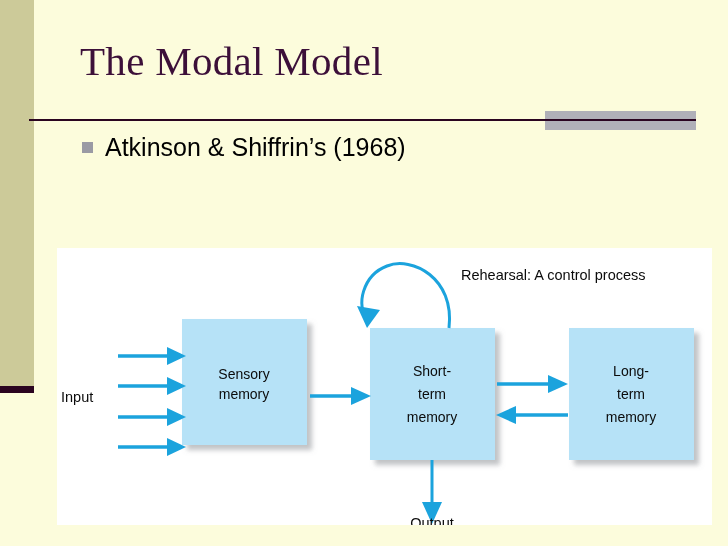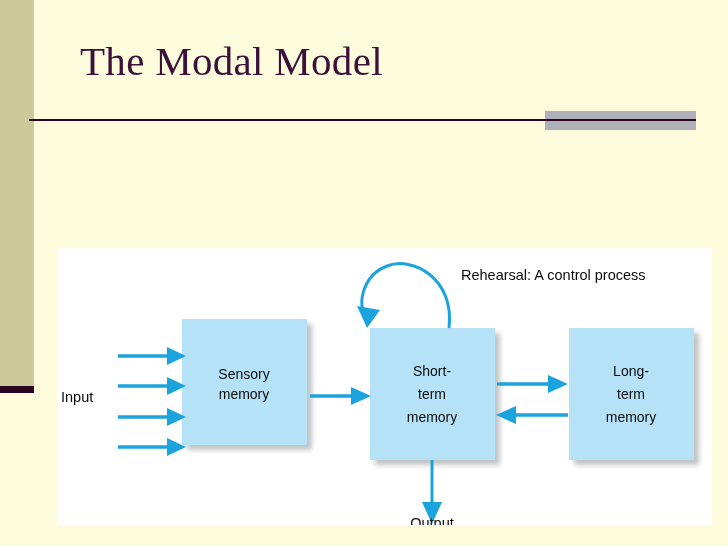--- a/index.html
+++ b/index.html
@@ -121,20 +121,24 @@
 <div id="slide">
 
   <div id="left-band"></div>
   <div id="left-band-accent"></div>
 
   <div id="title">The Modal Model</div>
 
   <div id="divider-block"></div>
   <div id="divider-line"></div>
 
+  <div id="bullet-row">
+    <span id="bullet-marker"></span>
+    <span id="bullet-text">Atkinson &amp; Shiffrin’s (1968)</span>
+  </div>
 
   <div id="diagram-panel">
     <svg id="diagram-svg" viewBox="0 0 655 277" xmlns="http://www.w3.org/2000/svg">
       <defs>
         <filter id="boxshadow" x="-20%" y="-20%" width="160%" height="160%">
           <feDropShadow dx="5" dy="5" stdDeviation="2.4" flood-color="#8f9296" flood-opacity="0.55"></feDropShadow>
         </filter>
       </defs>
 
       <rect x="0" y="0" width="655" height="277" fill="#ffffff"></rect>

